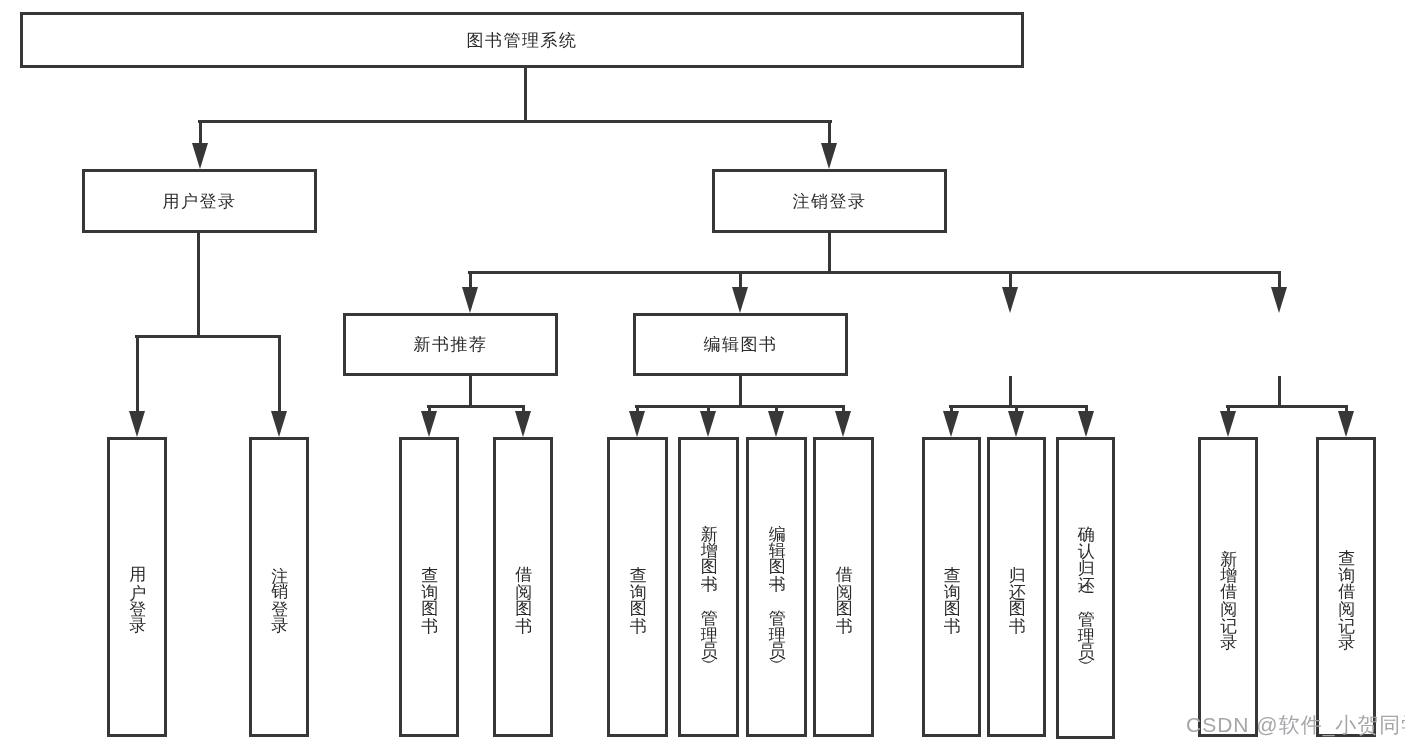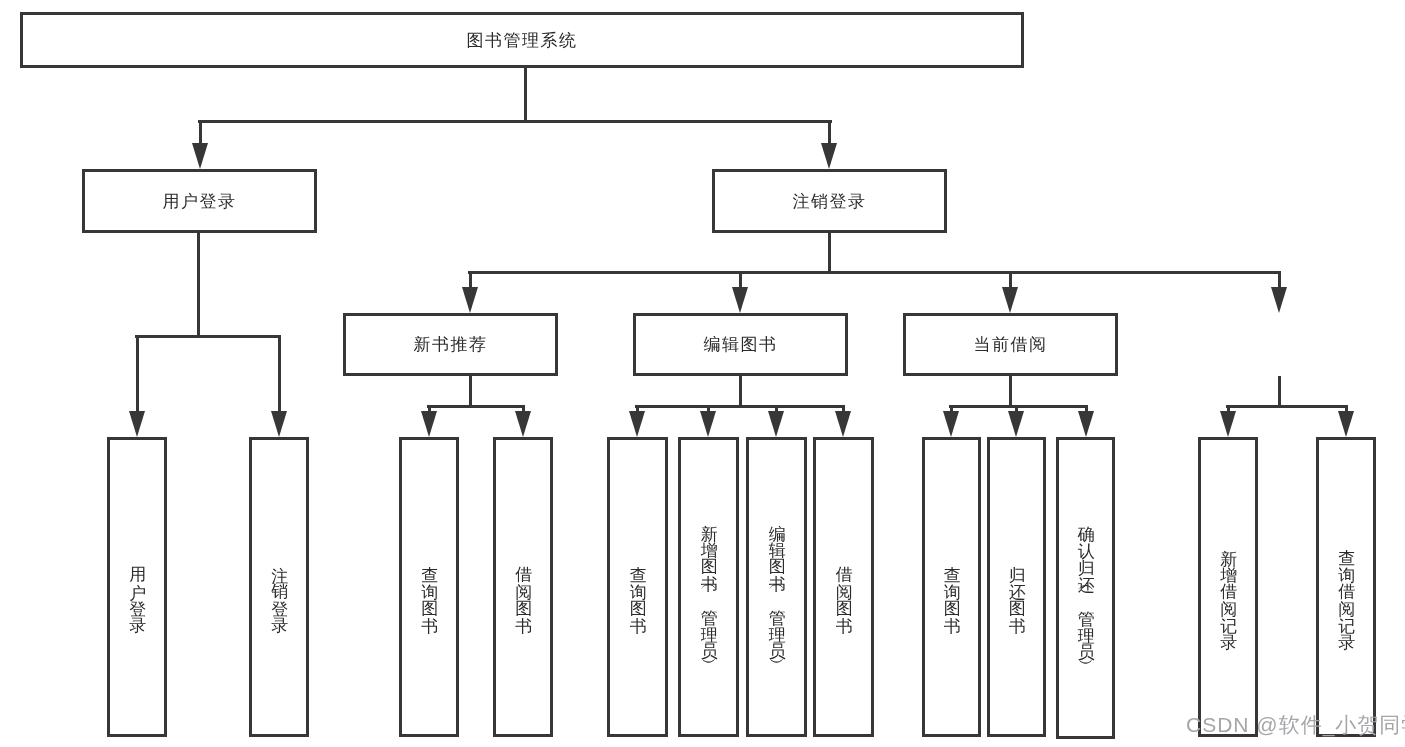--- a/index.html
+++ b/index.html
@@ -145,23 +145,20 @@
     </div>
     <div class="node v" style="left: 678px; top: 437px; width: 61px; height: 300px;">
       <span class="node-label">新增图书（管理员）</span>
     </div>
     <div class="node v" style="left: 746px; top: 437px; width: 61px; height: 300px;">
       <span class="node-label">编辑图书（管理员）</span>
     </div>
     <div class="node v" style="left: 813px; top: 437px; width: 61px; height: 300px;">
       <span class="node-label">借阅图书</span>
     </div>
-    <div class="node h" style="left: 903px; top: 313px; width: 215px; height: 63px;">
-      <span class="node-label">当前借阅</span>
-    </div>
     <div class="node v" style="left: 922px; top: 437px; width: 59px; height: 300px;">
       <span class="node-label">查询图书</span>
     </div>
     <div class="node v" style="left: 987px; top: 437px; width: 59px; height: 300px;">
       <span class="node-label">归还图书</span>
     </div>
     <div class="node v" style="left: 1056px; top: 437px; width: 59px; height: 302px;">
       <span class="node-label">确认归还（管理员）</span>
     </div>
     <div class="node v" style="left: 1198px; top: 437px; width: 60px; height: 300px;">

